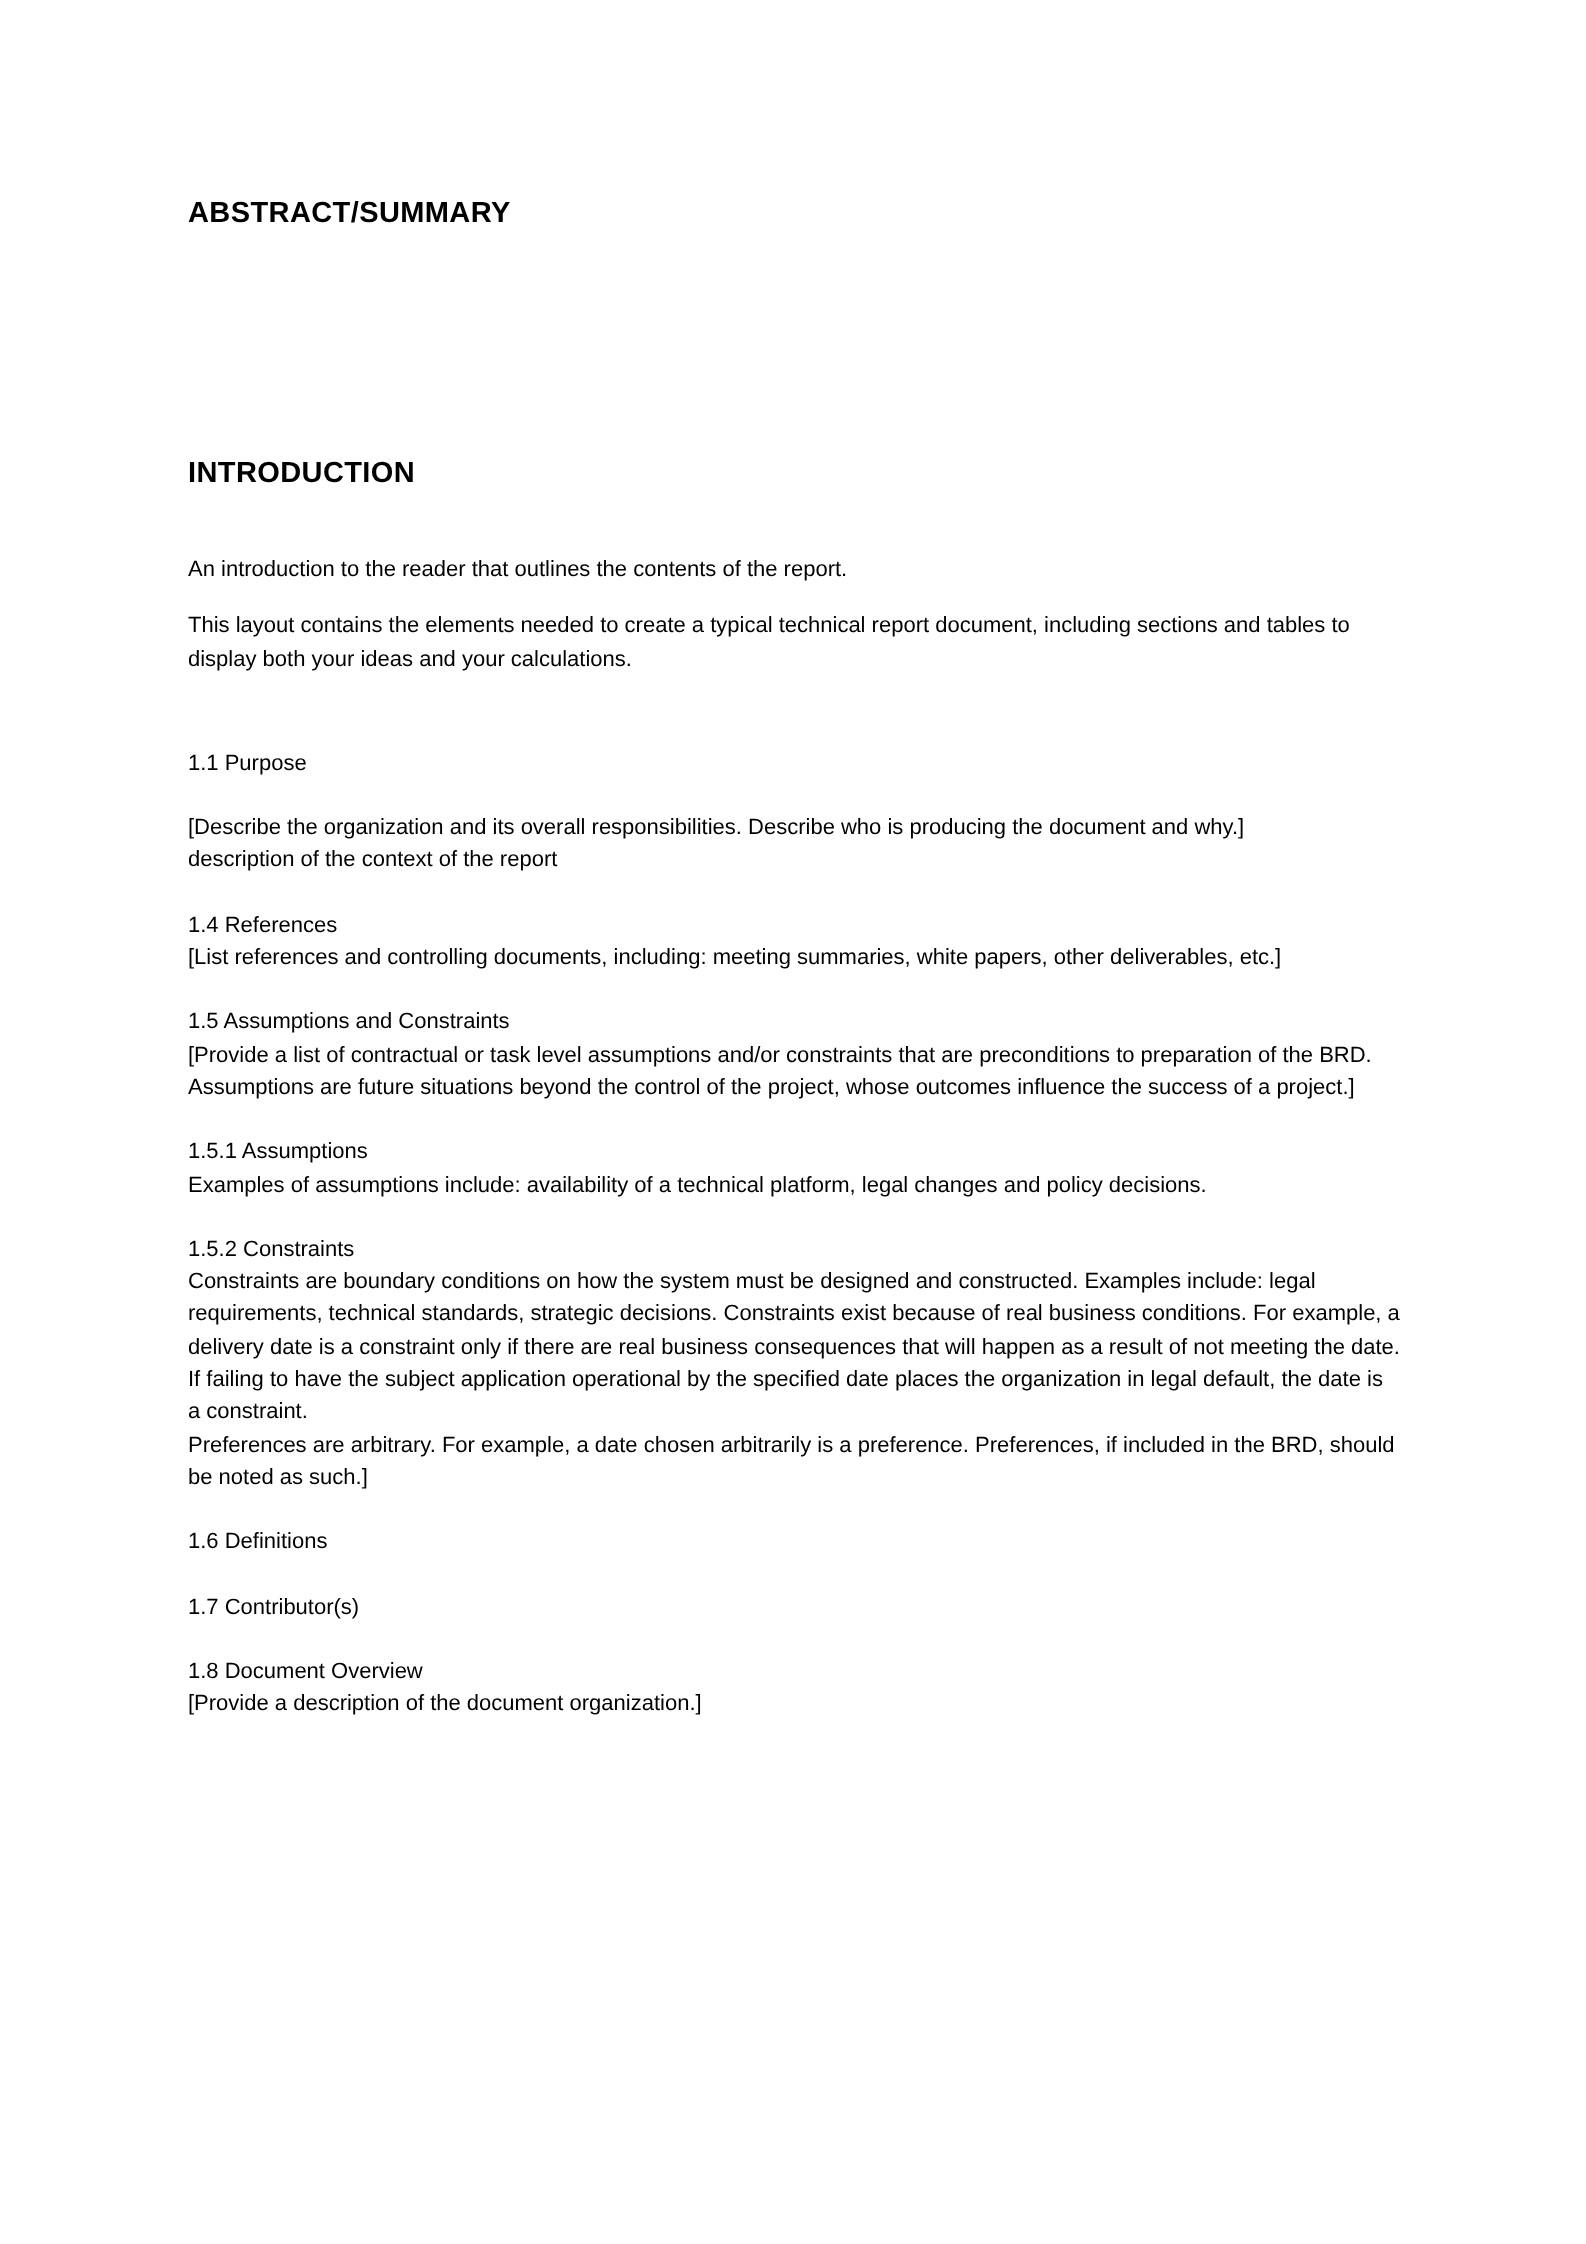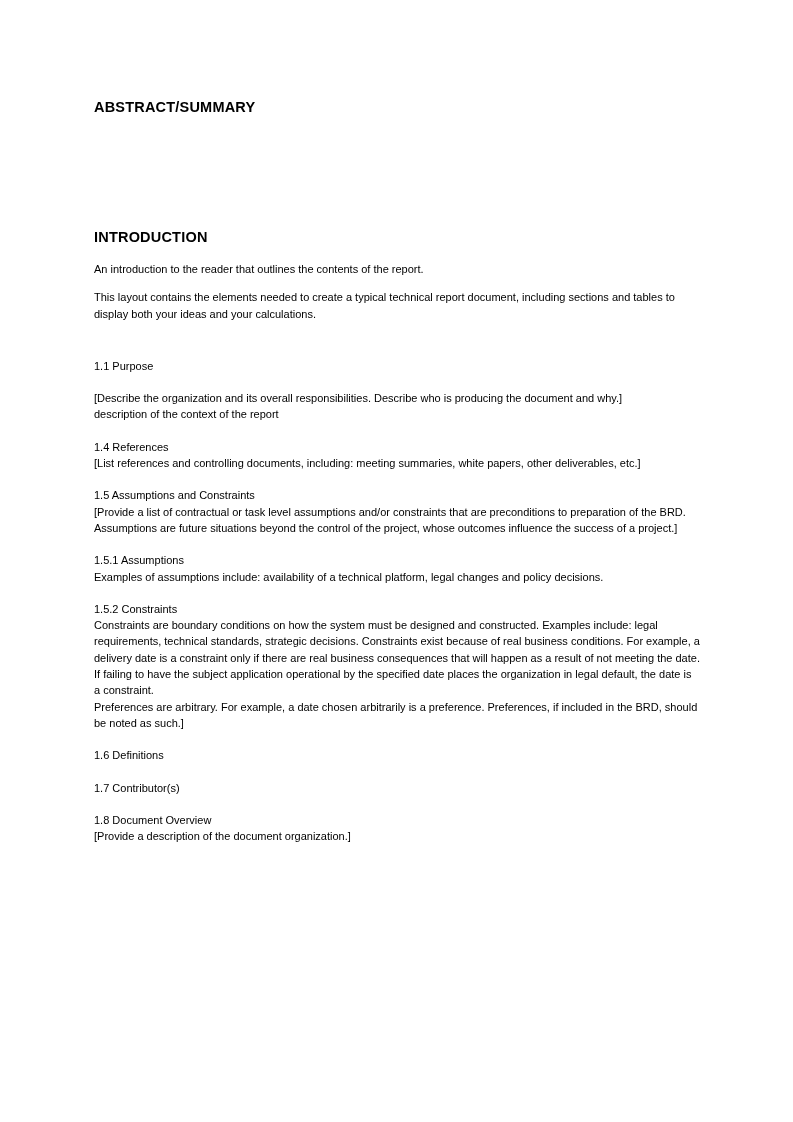--- a/index.html
+++ b/index.html
@@ -28,21 +28,21 @@
     line-height: 17px;
     letter-spacing: 0.2px;
   }
   .h-abstract { margin: 99px 0 0 0; }
   .h-intro    { margin: 113px 0 0 0; }
   .para {
     font-size: 11px;
     line-height: 16.3px;
     margin: 0;
   }
-  .p-first  { margin-top: 15px; }
+  .p-first  { margin-top: 31px; }
   .p-second { margin-top: 12px; }
   .section {
     font-size: 11px;
     line-height: 16.3px;
     margin-top: 16px;
   }
   .section.first { margin-top: 36px; }
   .sec-title {
     font-size: 11px;
     line-height: 16.3px;

